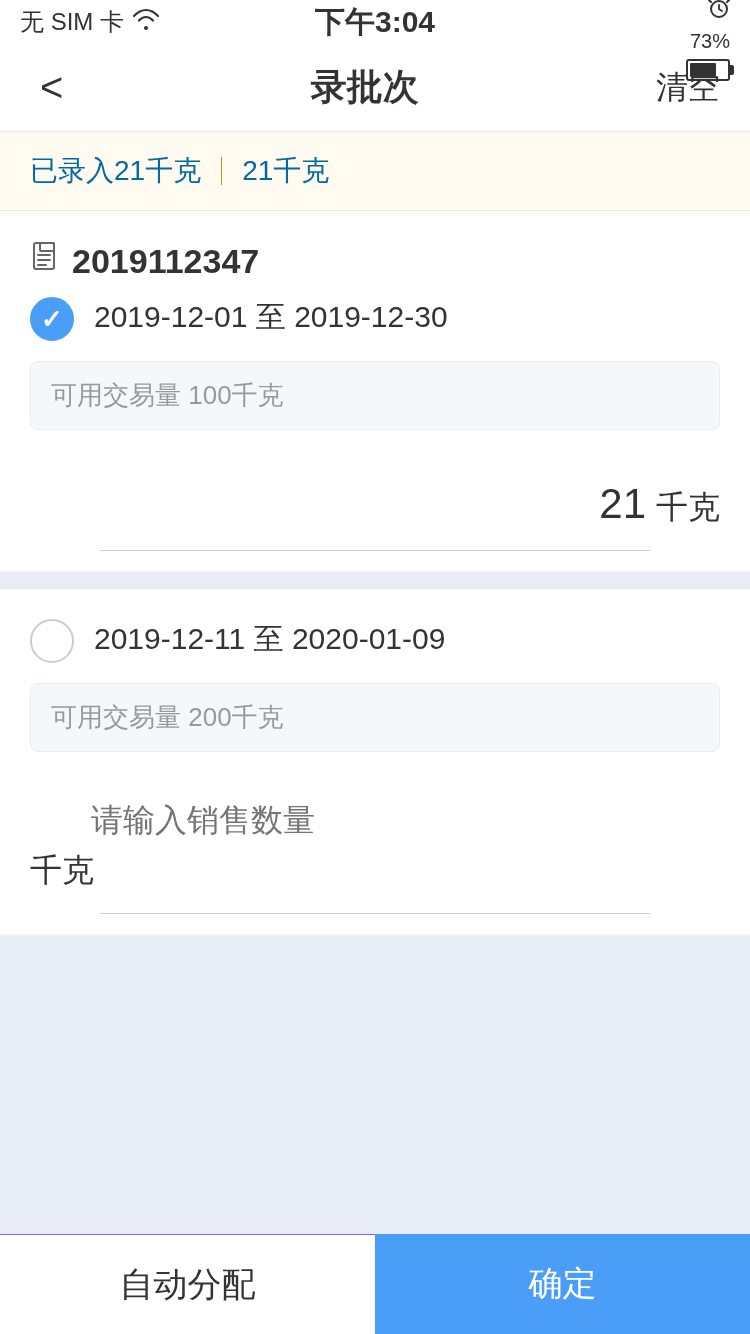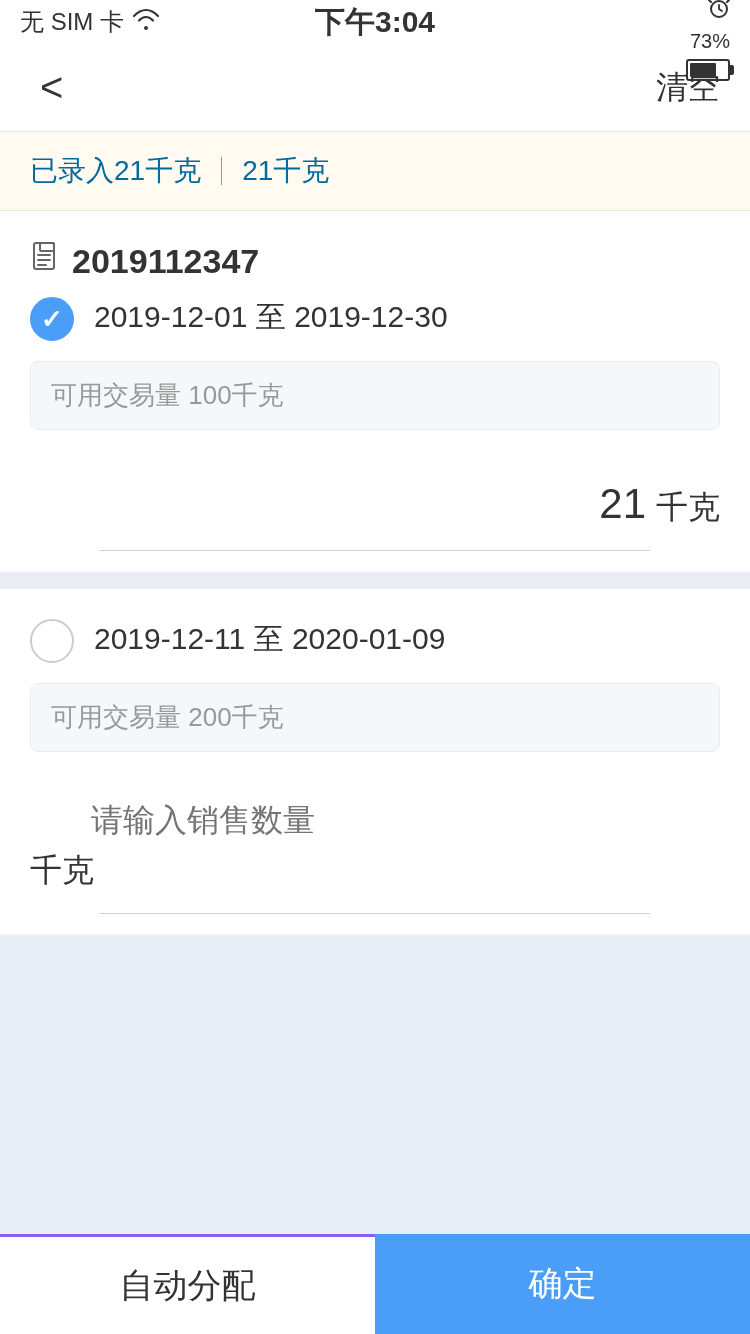--- a/index.html
+++ b/index.html
@@ -259,21 +259,21 @@
     }
     .btn-auto {
       flex: 1;
       background: #fff;
       border: none;
       font-size: 34px;
       color: #333;
       display: flex;
       align-items: center;
       justify-content: center;
-      border-top: 3px solid #8b5cf6;
+      border-top: 1px solid #8b5cf6;
     }
     .btn-confirm {
       flex: 1;
       background: #4a9ef8;
       border: none;
       font-size: 34px;
       color: #fff;
       display: flex;
       align-items: center;
       justify-content: center;
@@ -309,20 +309,21 @@
     </span>
     <span>73%</span>
     <span class="battery-icon">
       <span class="battery-fill"></span>
     </span>
   </div>
 </div>
 
 <div class="nav-bar">
   <span class="nav-back">&lt;</span>
+  <span class="nav-title">录批次</span>
   <span class="nav-action">清空</span>
 </div>
 
 <div class="info-bar">
   <span class="info-text">已录入21千克</span>
   <div class="info-divider"></div>
   <span class="info-text">21千克</span>
 </div>
 
 <div class="card">

